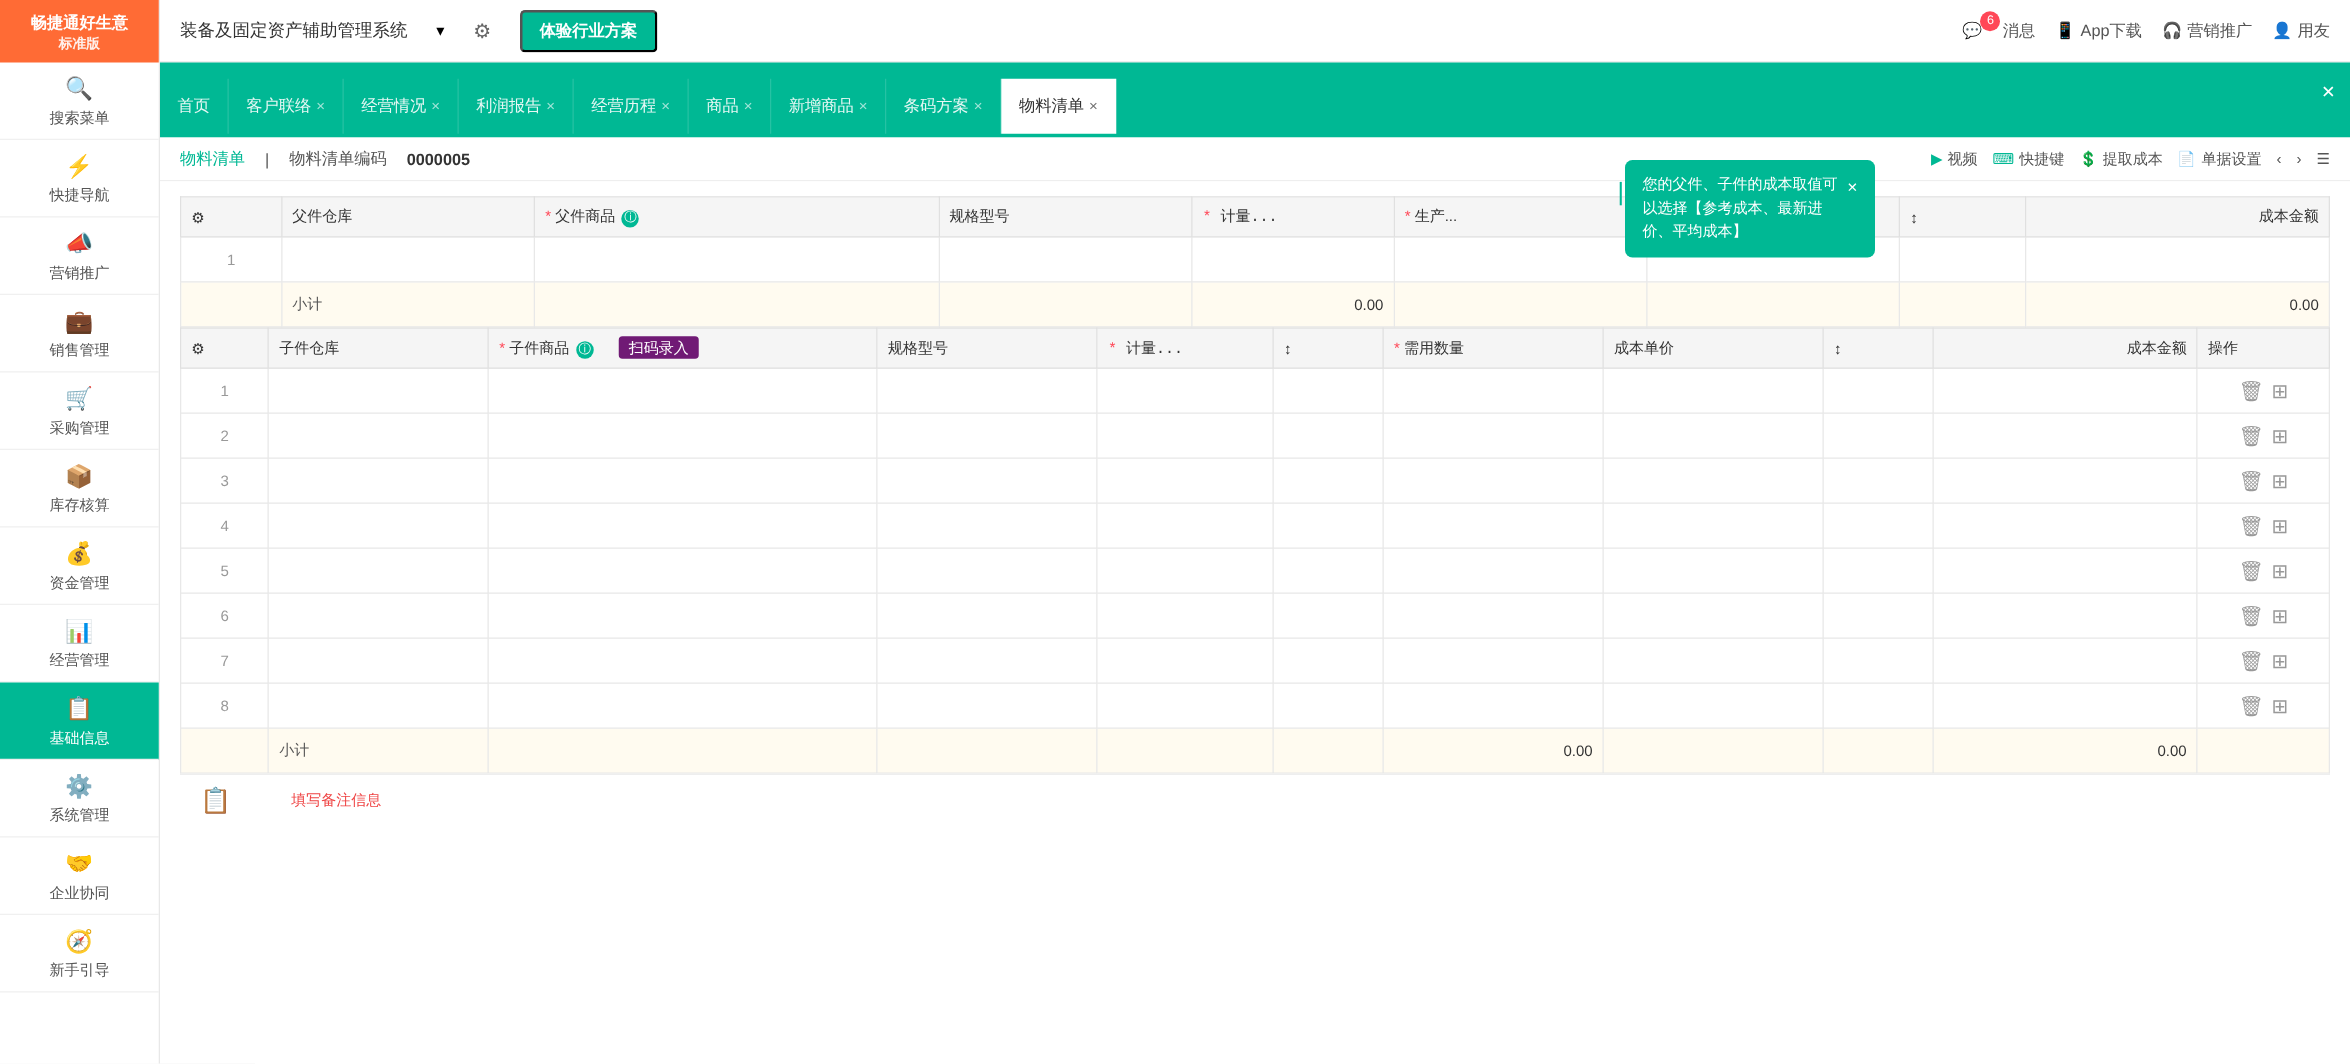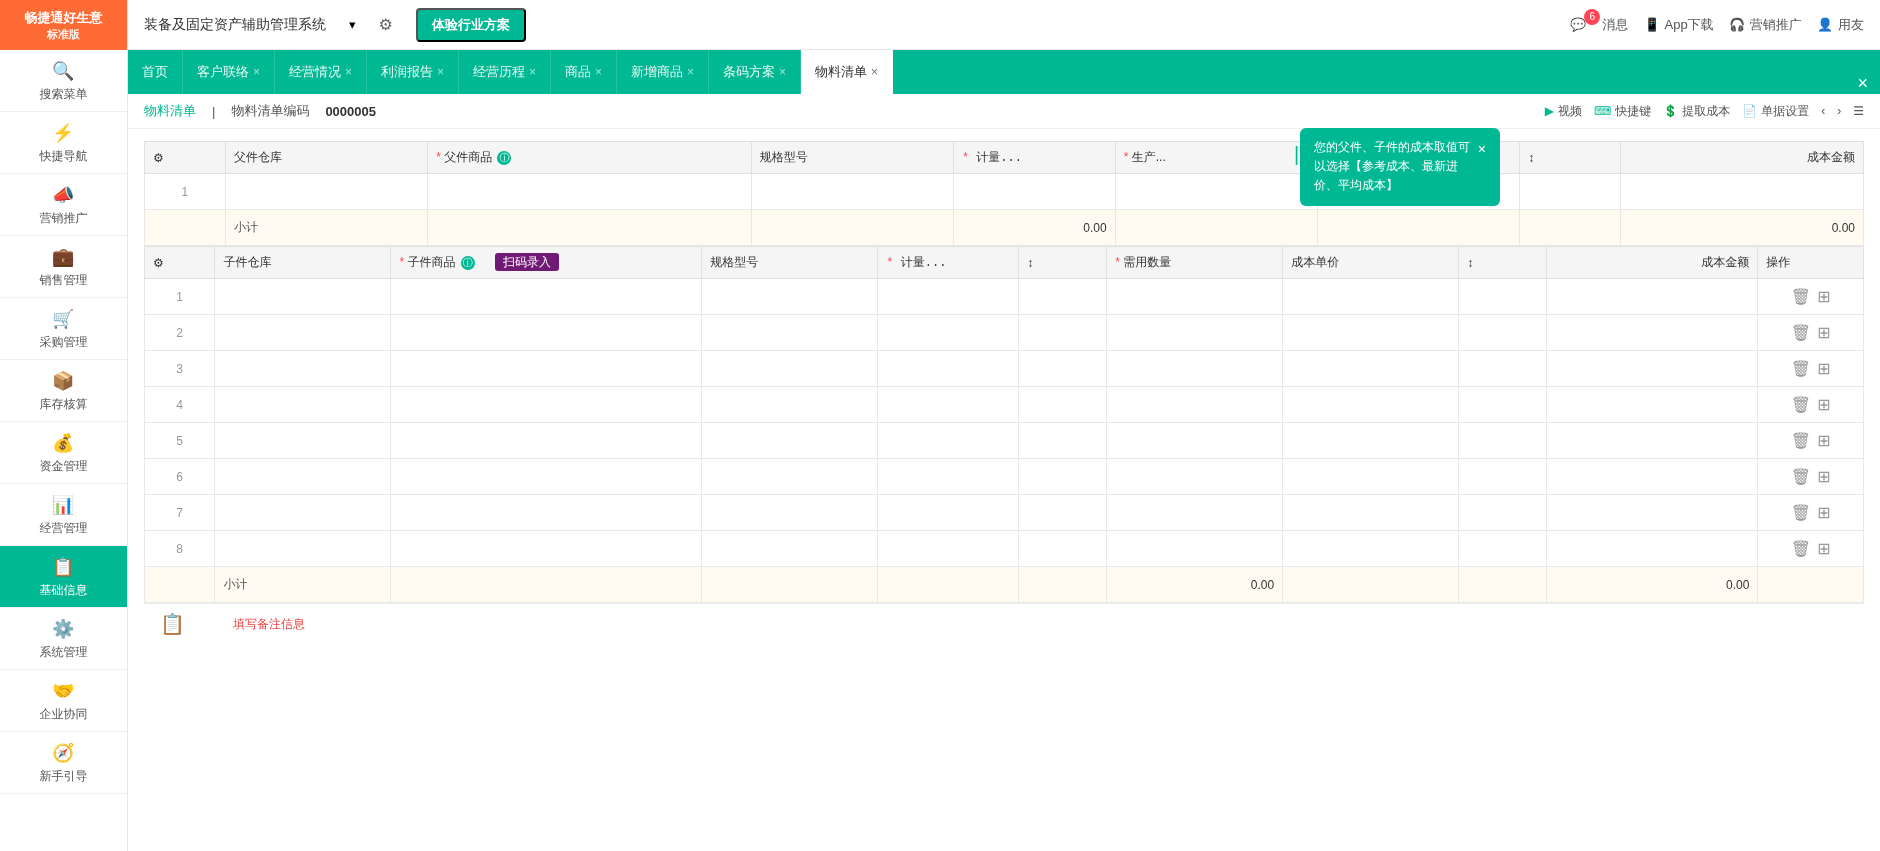--- a/index.html
+++ b/index.html
@@ -102,23 +102,23 @@
       position: relative;
       top: -8px;
       left: -6px;
       margin-right: -8px;
     }
 
     
     .nav-tabs {
       background: #00b894;
       display: flex;
-      align-items: flex-end;
+      align-items: flex-start;
       padding: 13px 0 0 0;
-      height: 44px;
+      height: 60px;
       overflow-x: auto;
       flex-shrink: 0;
     }
     .nav-tab {
       padding: 0 14px;
       height: 44px;
       display: flex;
       align-items: center;
       color: rgba(255,255,255,0.9);
       cursor: pointer;

